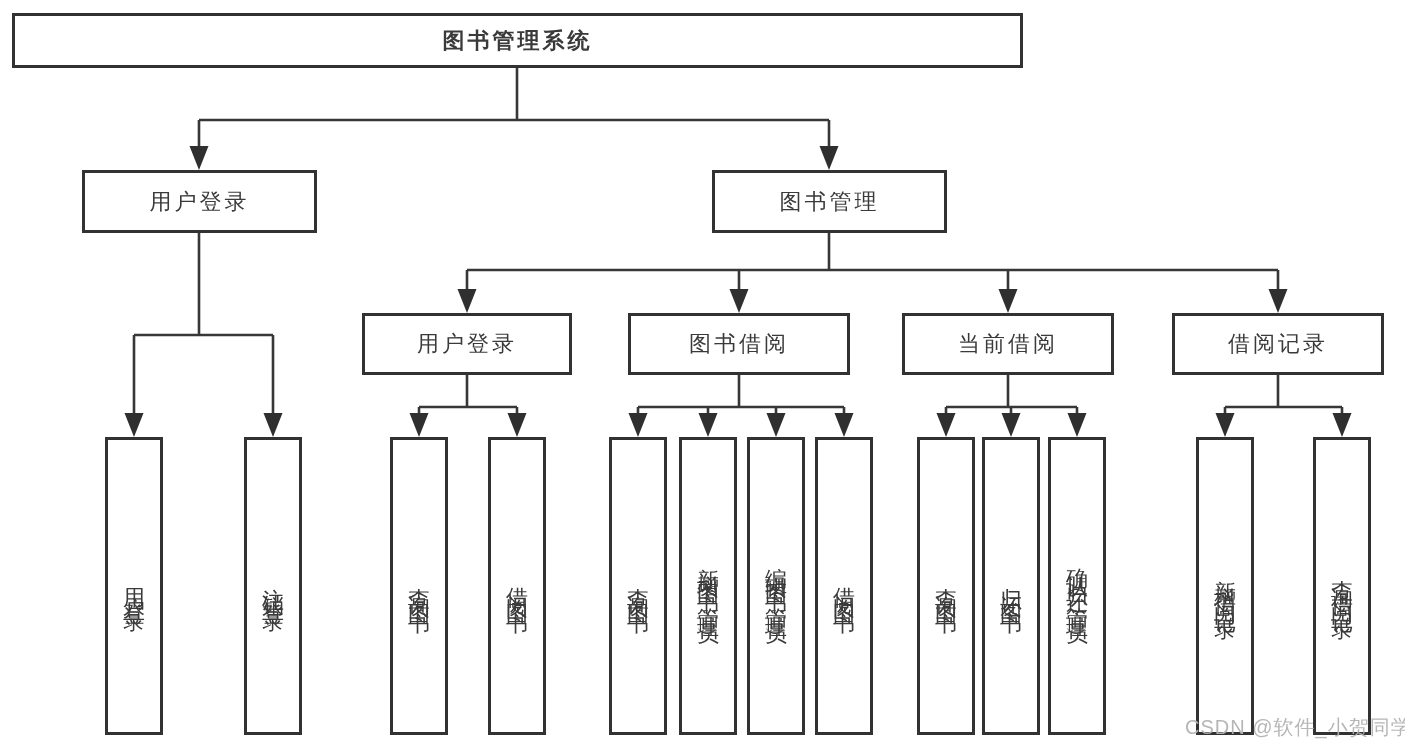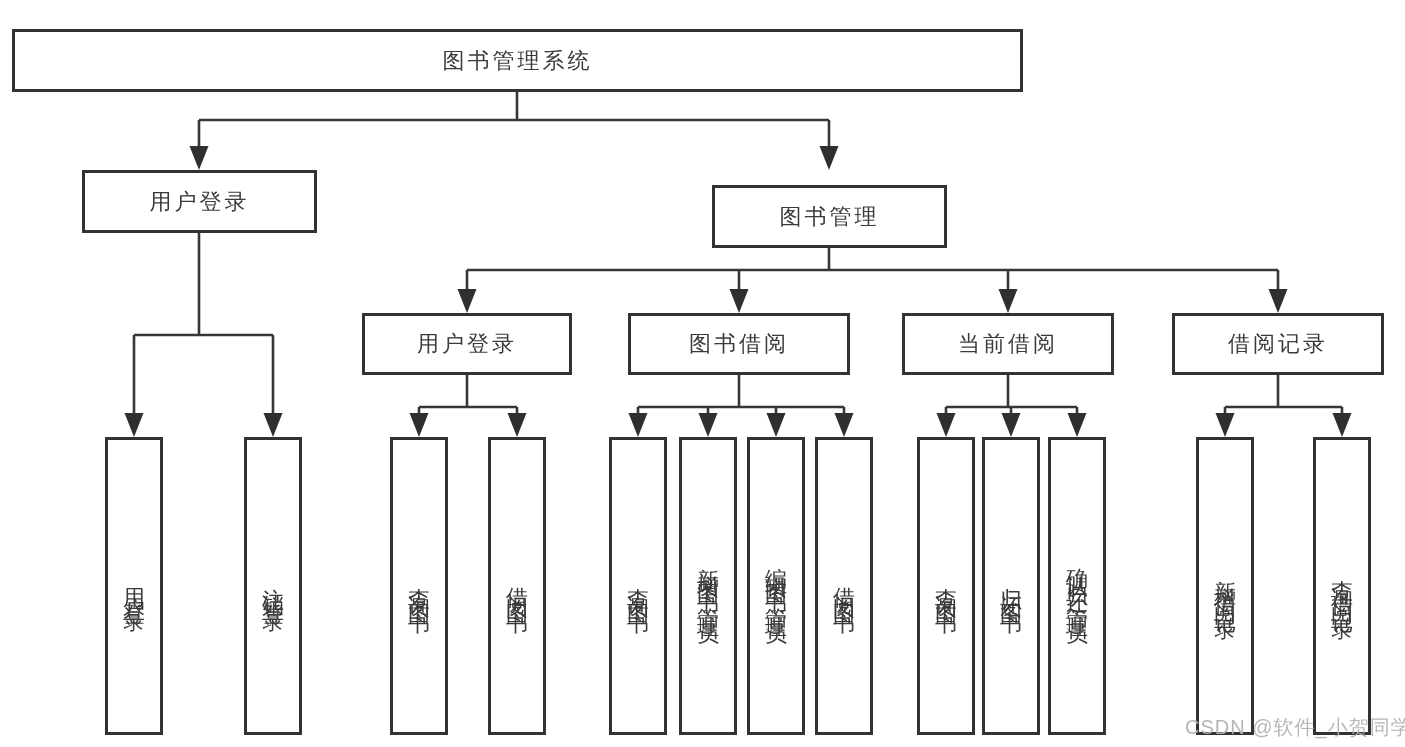--- a/index.html
+++ b/index.html
@@ -38,23 +38,23 @@
     white-space: nowrap;
   }
   .vbox {
     writing-mode: vertical-rl;
     text-orientation: mixed;
     font-size: 22px;
     letter-spacing: 8px;
     line-height: 1;
   }
   
-  .root        { left: 12px;   top: 29px;  width: 1011px; height: 63px; }
+  .root        { left: 12px;   top: 13px;  width: 1011px; height: 55px; font-weight: bold; }
   .l1-login    { left: 82px;   top: 170px; width: 235px;  height: 63px; }
-  .l1-mgmt     { left: 712px;  top: 170px; width: 235px;  height: 63px; margin-top: 15px; }
+  .l1-mgmt     { left: 712px;  top: 170px; width: 235px;  height: 63px; }
   .l2-newbook  { left: 362px;  top: 313px; width: 210px;  height: 62px; }
   .l2-borrow   { left: 628px;  top: 313px; width: 222px;  height: 62px; }
   .l2-current  { left: 902px;  top: 313px; width: 212px;  height: 62px; }
   .l2-records  { left: 1172px; top: 313px; width: 212px;  height: 62px; }
   .leaf        { top: 437px; width: 58px; height: 298px; }
   .a1 { left: 105px; }
   .a2 { left: 244px; }
   .b1 { left: 390px; }
   .b2 { left: 488px; }
   .c1 { left: 609px; }

